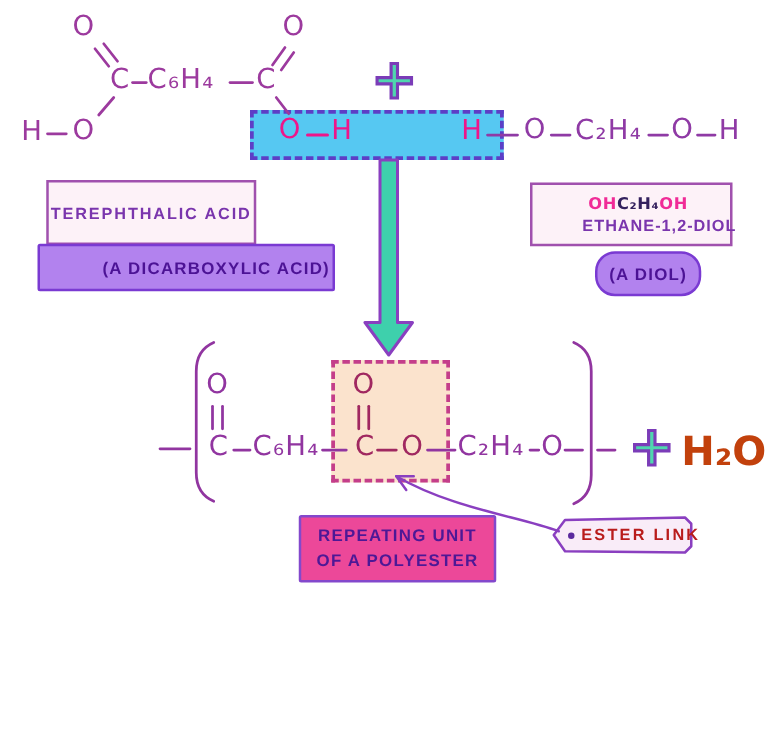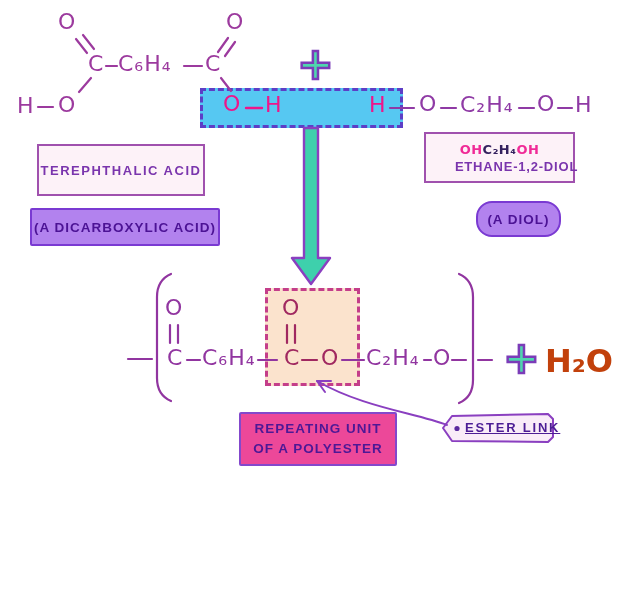--- a/index.html
+++ b/index.html
@@ -29,22 +29,22 @@
         display:flex;align-items:center;justify-content:center;color:#4c1395;
         font:600 13.5px "Liberation Sans",sans-serif;letter-spacing:1px;white-space:nowrap;}
   .proc-box{position:absolute;left:243px;top:172px;width:135px;height:41px;background:#41cfa8;
         border:2.5px solid #7b3cb8;border-radius:2px;display:flex;flex-direction:column;
         align-items:center;justify-content:center;color:#2c2478;
         font:700 12.5px "Liberation Sans",sans-serif;letter-spacing:.6px;line-height:1.3;}
   .rep-box{position:absolute;left:239px;top:412px;width:154px;height:50px;background:#ec4899;
         border:2.5px solid #8348cc;border-radius:2px;display:flex;flex-direction:column;
         align-items:center;justify-content:center;color:#4d1896;
         font:700 13.5px "Liberation Sans",sans-serif;letter-spacing:1px;line-height:1.45;}
-  .ester-text{position:absolute;left:465px;top:420px;color:#4c1d95;
-        font:700 13px "Liberation Sans",sans-serif;letter-spacing:1.8px;white-space:nowrap;text-decoration:underline;}
+  .ester-text{position:absolute;left:465px;top:420px;color:#b91c1c;
+        font:700 13px "Liberation Sans",sans-serif;letter-spacing:1.8px;white-space:nowrap;}
   .caption{position:absolute;left:0;right:0;top:551px;text-align:center;color:#7c2aa4;
         font:italic bold 17.5px "Liberation Sans",sans-serif;letter-spacing:.2px;}
   .water{position:absolute;left:545px;top:345px;font-size:32px;font-weight:bold;
         color:#c2410c;line-height:1;}
 </style>
 </head>
 <body>
 
 <div class="canvas">
 
@@ -121,23 +121,23 @@
   <span class="atom diol" style="left:460px;top:94px;letter-spacing:1px;">C₂H₄</span>
   <span class="atom diol" style="left:537px;top:93px;">O</span>
   <span class="atom diol" style="left:575px;top:94px;">H</span>
 
   <span class="plus" style="left:297px;top:42px;">+</span>
   <span class="plus" style="left:503px;top:336px;">+</span>
 
   <div class="panel-white" style="left:37px;top:144px;width:164px;height:48px;">
     <div class="cname">TEREPHTHALIC ACID</div>
   </div>
-  <div class="panel-purple" style="left:30px;top:208px;width:186px;height:34px;">(A DICARBOXYLIC ACID)</div>
+  <div class="panel-purple" style="left:30px;top:195px;width:186px;height:34px;padding-left:48px;">(A DICARBOXYLIC ACID)</div>
 
-  <div class="panel-white" style="left:424px;top:132px;width:147px;height:47px;">
+  <div class="panel-white" style="left:424px;top:146px;width:147px;height:47px;padding-left:11px;">
     <div class="formula">
       <span class="fpink">OH</span><span class="fdark">C₂H₄</span><span class="fpink">OH</span>
     </div>
     <div class="cname" style="letter-spacing:.8px;margin-left:34px;">ETHANE-1,2-DIOL</div>
   </div>
   <div class="panel-purple" style="left:476px;top:201px;width:81px;height:32px;border-radius:16px;">(A DIOL)</div>
 
 
   <span class="atom prod" style="left:165px;top:297px;">O</span>
   <span class="atom prod" style="left:167px;top:347px;">C</span>

